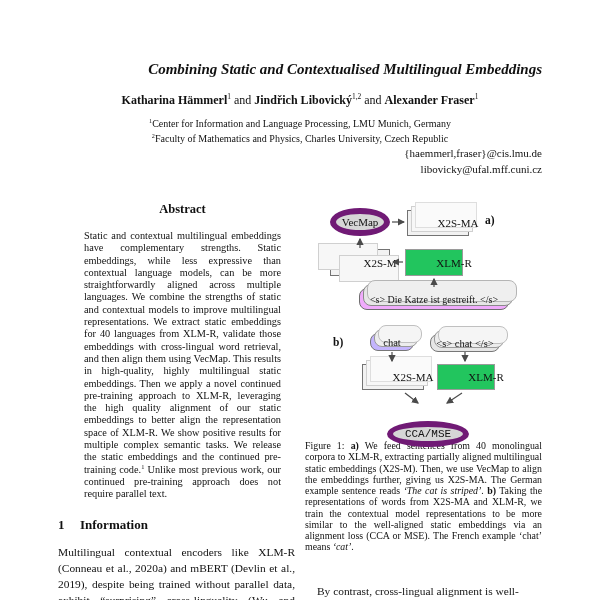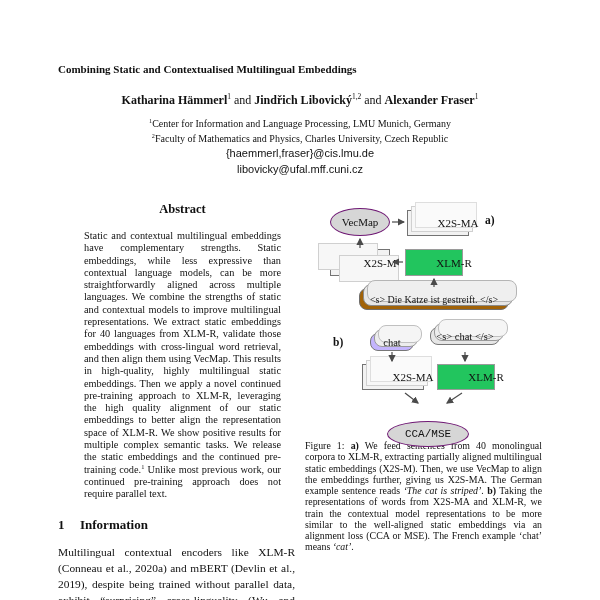--- a/index.html
+++ b/index.html
@@ -7,26 +7,26 @@
     width: 600px; height: 600px;
     overflow: hidden;
     background: #ffffff;
     color: #111111;
     font-family: "Liberation Serif", serif;
   }
   .page { padding: 60px 58px 0 58px; box-sizing: border-box; }
 
   
   h1.title {
-    font-size: 11px; line-height: 19px; font-weight: bold;
-    text-align: left; margin: 0 0 14px 0;
+    font-size: 15px; line-height: 19px; font-weight: bold;
+    text-align: right; margin: 0 0 14px 0; font-style: italic;
   }
   .authors { font-size: 12px; line-height: 15px; text-align: center; margin-bottom: 8px; }
   .affil   { font-size: 10px; line-height: 15px; text-align: center; }
-  .email   { font-family: Liberation Sans, sans-serif; font-size: 11px; line-height: 15.5px; text-align: center; }
+  .email   { font-family: Liberation Serif, serif; font-size: 11px; line-height: 15.5px; text-align: right; }
   sup { font-size: 62%; line-height: 0; vertical-align: super; }
   .seg-b { font-weight: bold; }
   .seg-i { font-style: italic; }
 
   
   .cols { display: flex; gap: 10px; margin-top: 25px; }
   .col { width: 237px; box-sizing: border-box; }
 
   .abstract { margin: 0 14px 0 26px; }
   .abs-head { font-size: 12.5px; font-weight: bold; text-align: center; }
@@ -42,23 +42,23 @@
   .diagram { position: relative; height: 238px; }
   .caption { font-size: 9.9px; line-height: 11.25px; text-align: justify; margin: 0; }
 
   .node {
     position: absolute; box-sizing: border-box;
     display: flex; align-items: center; justify-content: center;
     font-size: 11px; z-index: 0; white-space: nowrap;
   }
   .rect    { background: #f2f2f2; border: 1px solid #737373; padding-left: 40px; }
   .rect.med{ background: #22c55e; border-color: #9a9a9a; }
-  .ellipse { background: #d6d6d6; border: 1px solid #701a75; border-radius: 50%; }
+  .ellipse { background: #d6d6d6; border: 6px solid #701a75; border-radius: 50%; }
   .pill    { border-radius: 8px; }
-  .pill.sentence { background: #a16207; border: 1.3px solid #6e6e6e; font-size: 10px; }
+  .pill.sentence { background: #f0abfc; border: 1.3px solid #6e6e6e; font-size: 10px; }
   .pill.dark  { background: #c4b5fd; border: 1px solid #777777; font-size: 10.5px; }
   .pill.light { background: #e6e6e6; border: 1px solid #777777; font-size: 10.5px; }
   .diag-label { position: absolute; font-size: 11.5px; font-weight: bold; z-index: 2; }
 
   .stack-ur::before, .stack-ur::after,
   .stack-two::before, .stack-two::after {
     content: ""; position: absolute; top: -1px; left: -1px; right: -1px; bottom: -1px;
     background: #f7f7f7; border: 1px solid #d0d0d0; border-radius: inherit; z-index: -1;
   }
   .stack-ur::before { transform: translate(4px,-4px); }
@@ -105,21 +105,21 @@
 
           <div class="node ellipse" style="left:25px; top:6px; width:60px; height:28px;">VecMap</div>
           <div class="node rect stack-ur" style="left:102px; top:8px; width:62px; height:26px;">X2S-MA</div>
           <div class="diag-label" style="left:180px; top:12px;">a)</div>
           <div class="node rect stack-two" style="left:25px; top:47px; width:60px; height:27px;">X2S-M</div>
           <div class="node rect med" style="left:100px; top:47px; width:58px; height:27px;">XLM-R</div>
           <div class="node pill sentence stack-ur" style="left:54px; top:86px; width:150px; height:22px;">&lt;s&gt; Die Katze ist gestreift. &lt;/s&gt;</div>
 
           <div class="diag-label" style="left:28px; top:134px;">b)</div>
           <div class="node pill dark stack-ur" style="left:65px; top:131px; width:44px; height:18px;">chat</div>
-          <div class="node pill light stack-ur" style="left:125px; top:125px; width:70px; height:18px;">&lt;s&gt; chat &lt;/s&gt;</div>
+          <div class="node pill light stack-ur" style="left:125px; top:132px; width:70px; height:18px;">&lt;s&gt; chat &lt;/s&gt;</div>
           <div class="node rect stack-ur" style="left:57px; top:162px; width:62px; height:26px;">X2S-MA</div>
           <div class="node rect med" style="left:132px; top:162px; width:58px; height:26px;">XLM-R</div>
           <div class="node ellipse" style="left:82px; top:219px; width:82px; height:26px;font-family:Liberation Mono, monospace;">CCA/MSE</div>
 
           <svg class="arrows" width="237" height="238">
             <defs>
               <marker id="ah" markerWidth="6" markerHeight="6" refX="5" refY="3" orient="auto">
                 <path d="M0,0 L6,3 L0,6 z" fill="#4a4a4a"></path>
               </marker>
             </defs>
@@ -128,16 +128,17 @@
             <line x1="98" y1="60" x2="88" y2="60" stroke="#4a4a4a" stroke-width="1.2" marker-end="url(#ah)"></line>
             <line x1="129" y1="85" x2="129" y2="77" stroke="#4a4a4a" stroke-width="1.2" marker-end="url(#ah)"></line>
             <line x1="87" y1="150" x2="87" y2="159" stroke="#4a4a4a" stroke-width="1.2" marker-end="url(#ah)"></line>
             <line x1="160" y1="150" x2="160" y2="159" stroke="#4a4a4a" stroke-width="1.2" marker-end="url(#ah)"></line>
             <line x1="100" y1="191" x2="113" y2="201" stroke="#4a4a4a" stroke-width="1.2" marker-end="url(#ah)"></line>
             <line x1="157" y1="191" x2="142" y2="201" stroke="#4a4a4a" stroke-width="1.2" marker-end="url(#ah)"></line>
           </svg>
         </div>
         <figcaption class="caption"><span>Figure 1: </span><span class="seg-b">a)</span><span> We feed sentences from 40 monolingual corpora to XLM-R, extracting partially aligned multilingual static embeddings (X2S-M). Then, we use VecMap to align the embeddings further, giving us X2S-MA. The German example sentence reads </span><span class="seg-i">‘The cat is striped’</span><span>. </span><span class="seg-b">b)</span><span> Taking the representations of words from X2S-MA and XLM-R, we train the contextual model representations to be more similar to the well-aligned static embeddings via an alignment loss (CCA or MSE). The French example ‘chat’ means </span><span class="seg-i">‘cat’</span><span>.</span></figcaption>
       </figure>
+      <p class="body-text next-para">By contrast, cross-lingual alignment is well-</p>
     </div>
 
   </div>
 </div>
 
 </body></html>

